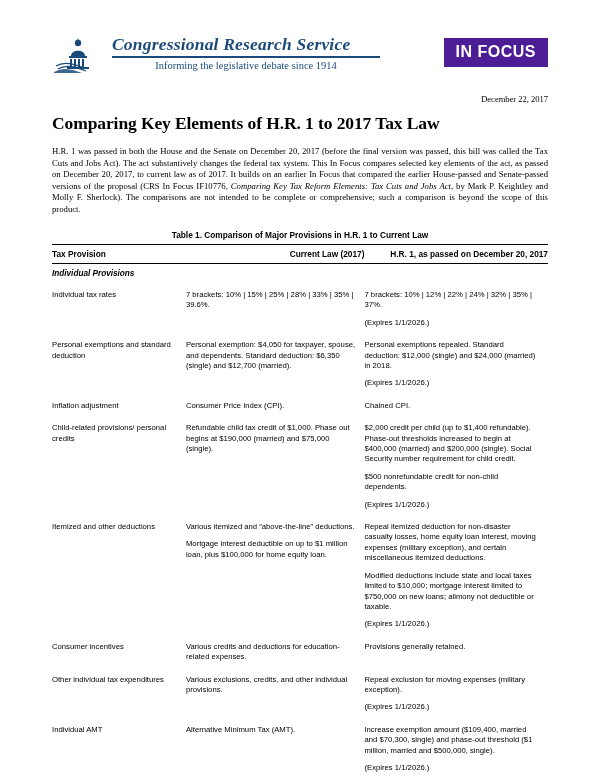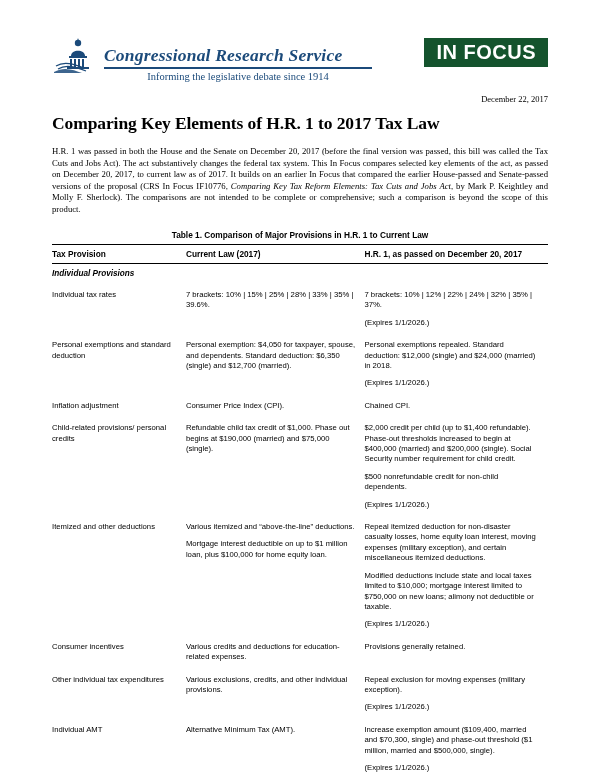--- a/index.html
+++ b/index.html
@@ -31,23 +31,22 @@
   }
   .crs-logo {
     position: absolute;
     left: 0;
     top: 2px;
     width: 52px;
     height: 40px;
   }
   .crs-text {
     position: absolute;
-    left: 52px;
+    left: 60px;
     top: 0;
-    margin-top: 11px;
   }
   .crs-title {
     font-family: "Liberation Serif", serif;
     font-style: italic;
     font-weight: bold;
     font-size: 17.5px;
     letter-spacing: 0.2px;
     color: #1b4a7a;
     line-height: 21px;
     white-space: nowrap;
@@ -63,25 +62,25 @@
     font-size: 10.5px;
     color: #1b4a7a;
     line-height: 12px;
     white-space: nowrap;
     text-align: center;
   }
   .infocus {
     position: absolute;
     right: 0;
     top: 4px;
-    background: #14532d;
+    background: #4c1d95;
     color: #ffffff;
     font-family: "Liberation Sans", sans-serif;
     font-weight: bold;
-    font-size: 20px;
+    font-size: 16px;
     letter-spacing: 0.5px;
     padding: 5px 12px 6px 12px;
     line-height: 18px;
   }
 
   
   .doc-date {
     margin: 12px 52px 0 52px;
     text-align: right;
     font-size: 8.5px;
@@ -128,21 +127,21 @@
   table.crs-table thead th {
     font-size: 8.3px;
     font-weight: bold;
     padding: 4px 6px 4px 0;
     border-top: 1.2px solid #000;
     border-bottom: 1.2px solid #000;
     text-align: left;
     vertical-align: bottom;
   }
   table.crs-table thead th.center {
-    text-align: left;
+    text-align: right;
     padding-right: 0;
   }
   col.c1 { width: 27%; }
   col.c2 { width: 36%; }
   col.c3 { width: 37%; }
 
   table.crs-table td {
     font-size: 7.7px;
     line-height: 10.4px;
     vertical-align: top;

